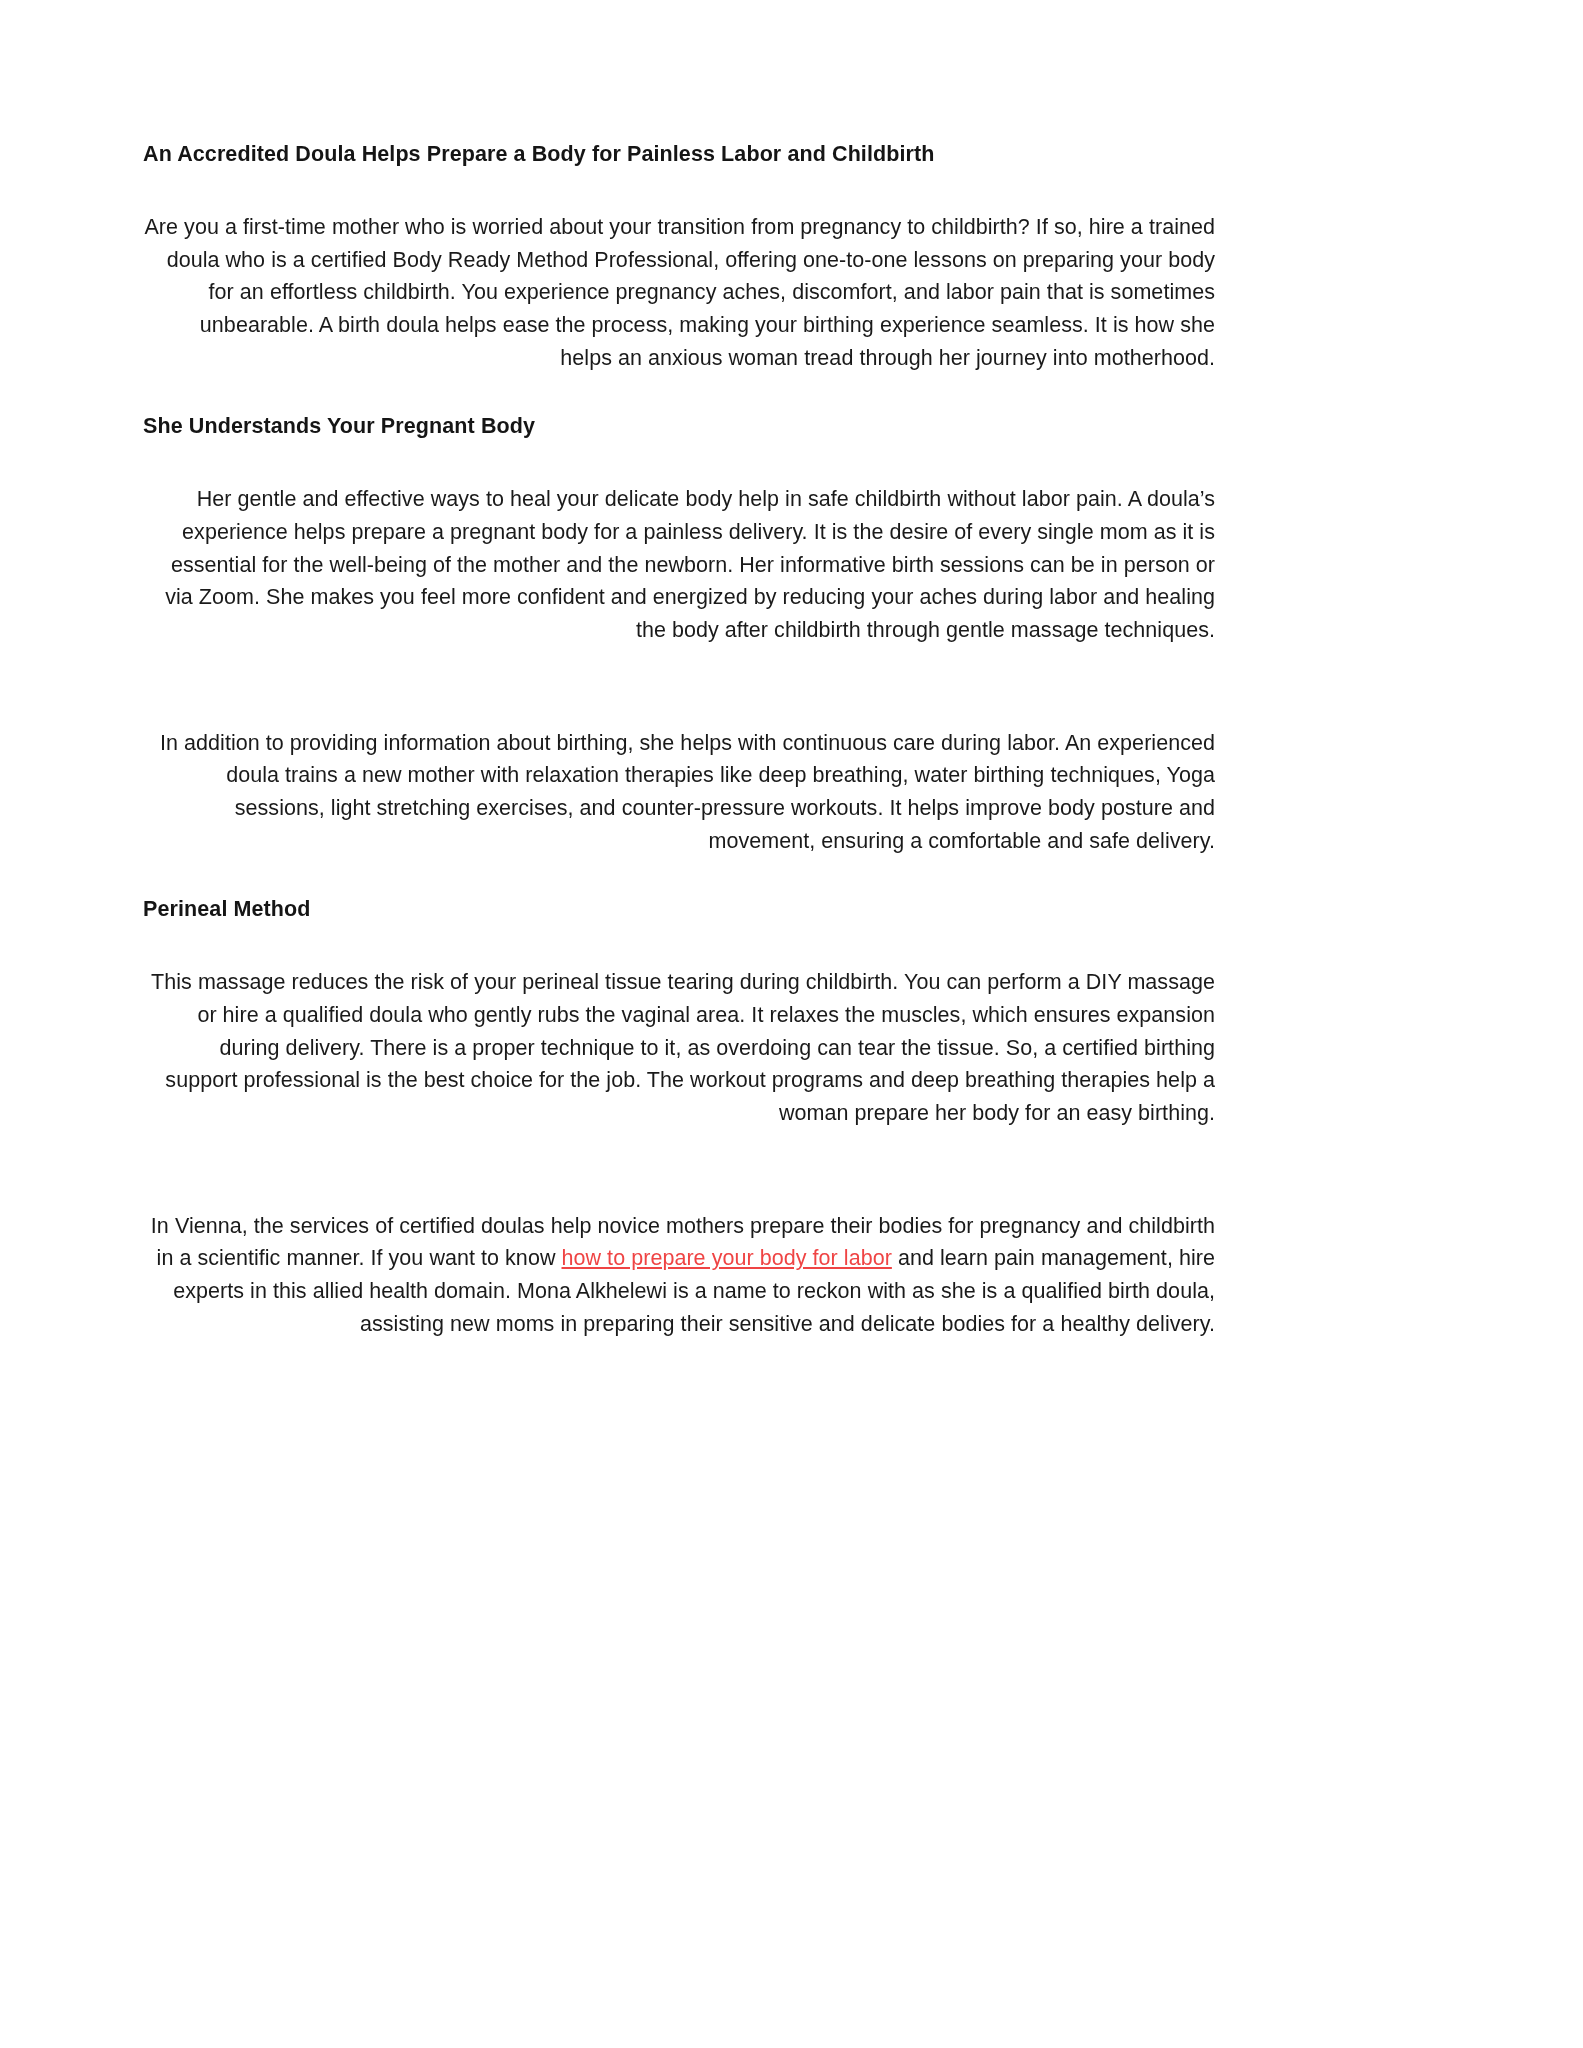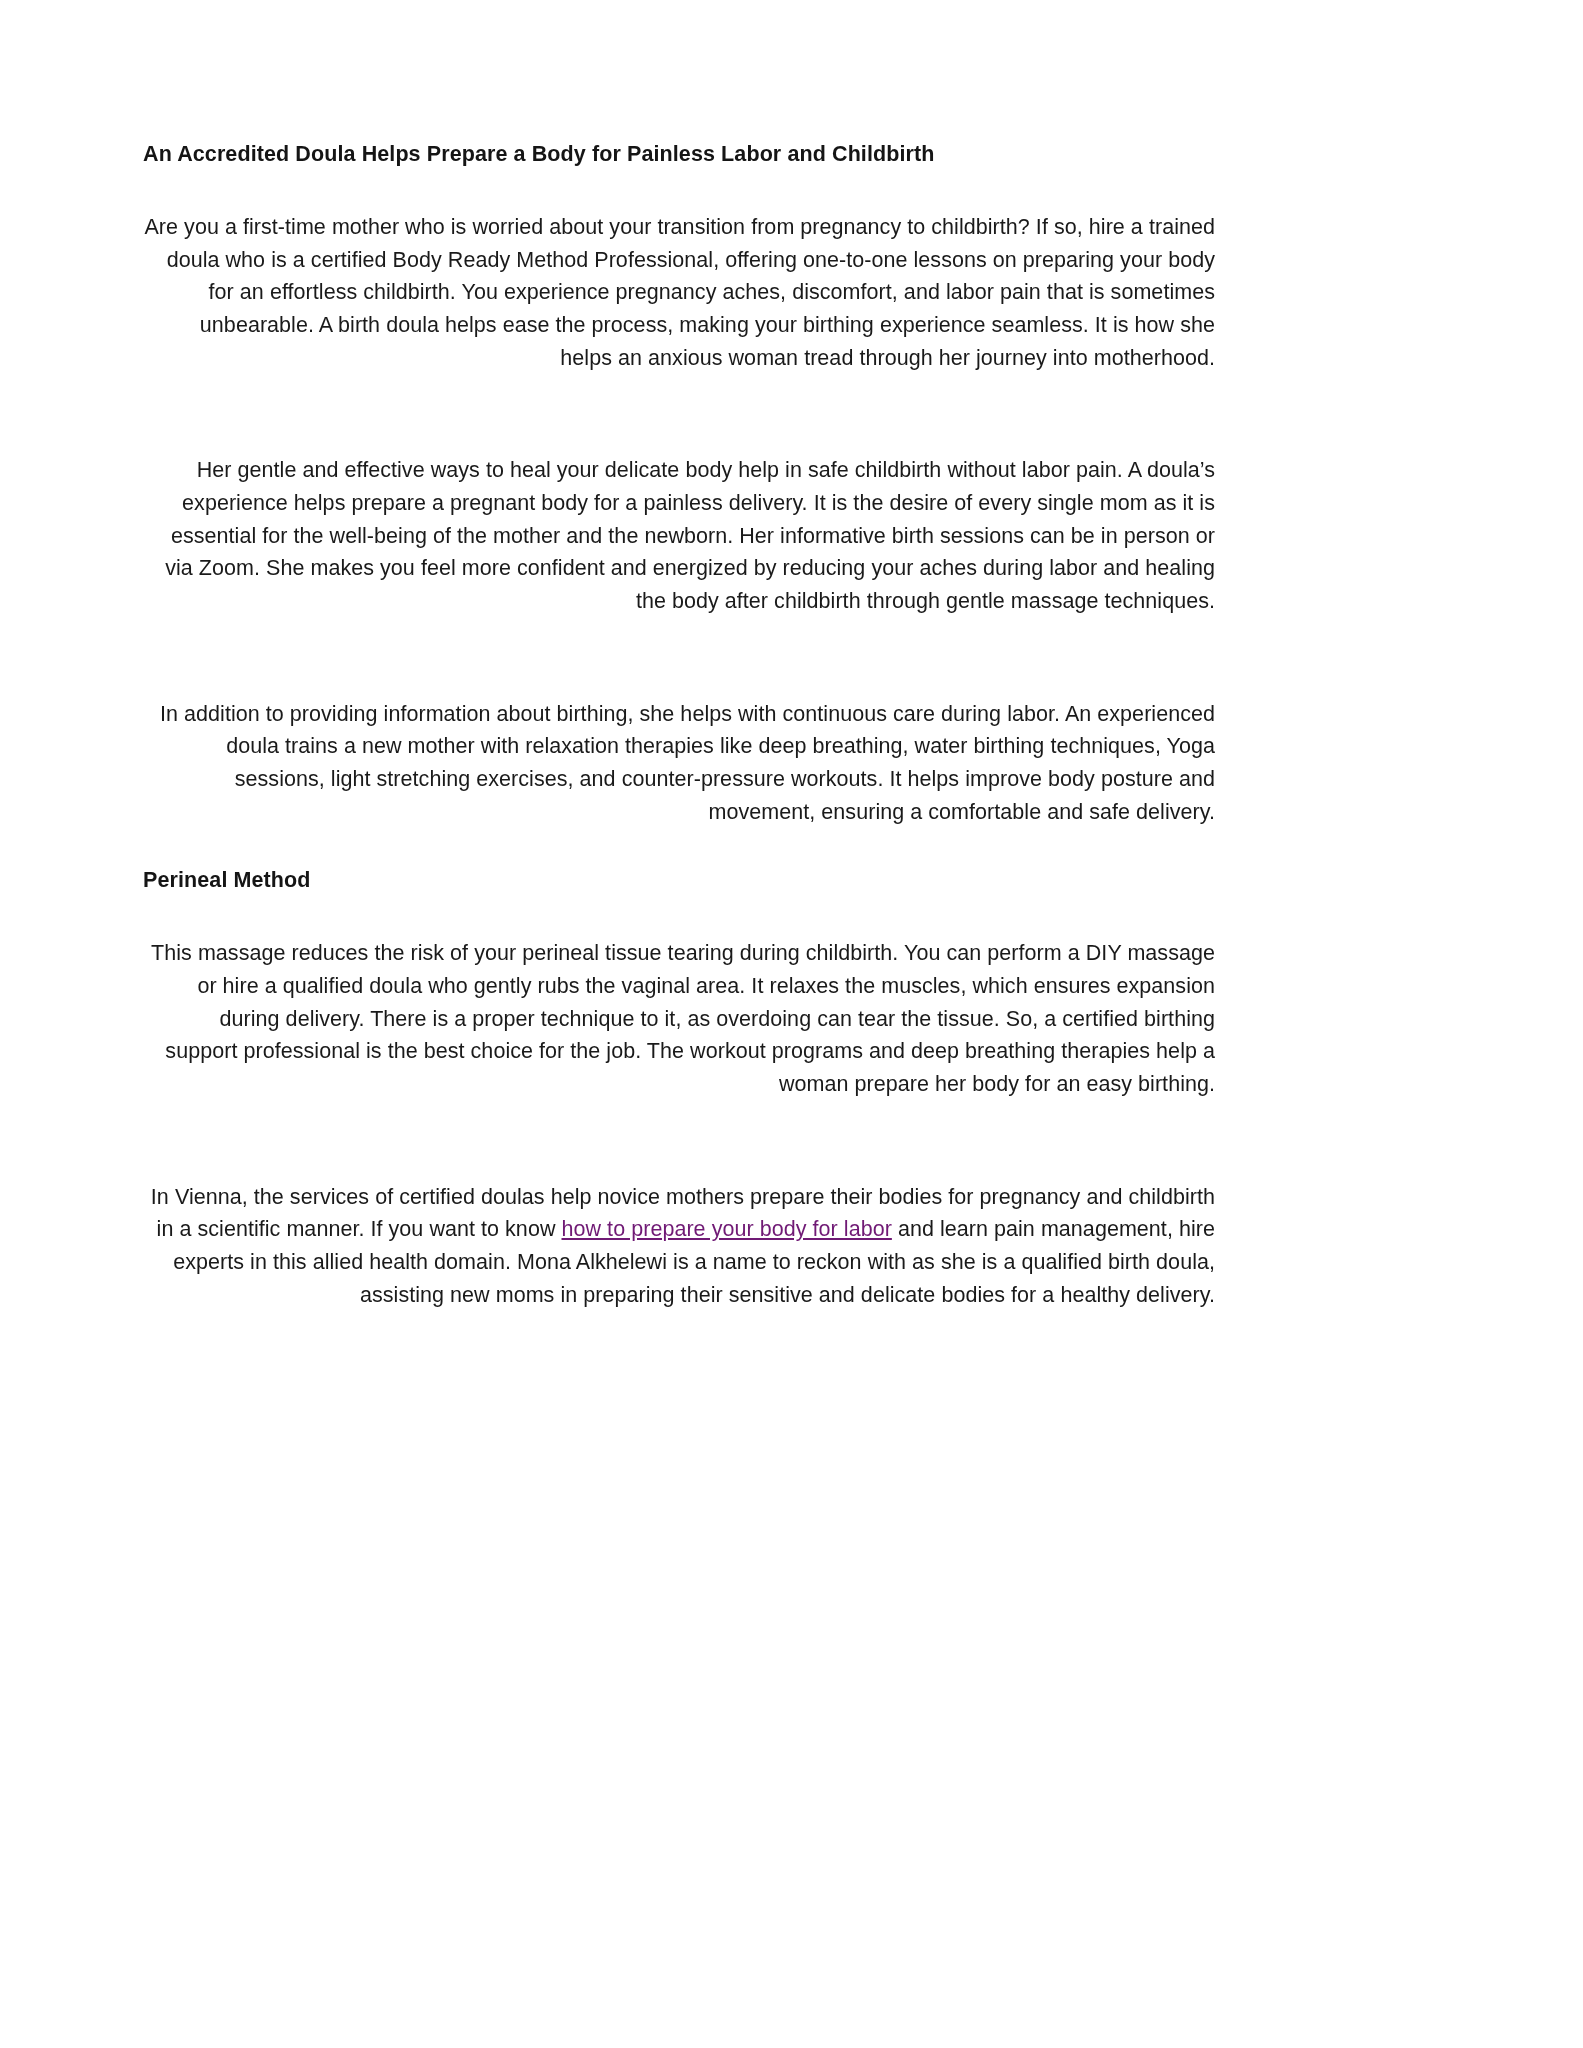--- a/index.html
+++ b/index.html
@@ -37,37 +37,38 @@
     font-weight: 400;
     line-height: 1.52;
     color: #1a1a1a;
     margin: 0;
     letter-spacing: 0.05px;
     text-align: right;
   }
   .gap-after-heading { height: 42px; }
   .gap-after-paragraph { height: 38px; }
   .doc-link {
-    color: #701a75;
+    color: #ef4444;
     text-decoration: underline;
     text-underline-offset: 2px;
     margin-top: 44px;
   }
 </style>
 </head>
 <body>
 
 <div class="page">
   <div class="content">
 
     <h2 class="section-heading">An Accredited Doula Helps Prepare a Body for Painless Labor and Childbirth</h2>
     <div class="gap-after-heading"></div>
     <p class="body-paragraph">Are you a first-time mother who is worried about your transition from pregnancy to childbirth? If so, hire a trained doula who is a certified Body Ready Method Professional, offering one-to-one lessons on preparing your body for an effortless childbirth. You experience pregnancy aches, discomfort, and labor pain that is sometimes unbearable. A birth doula helps ease the process, making your birthing experience seamless. It is how she helps an anxious woman tread through her journey into motherhood.</p>
     <div class="gap-after-paragraph"></div>
 
+    <h2 class="section-heading">She Understands Your Pregnant Body</h2>
     <div class="gap-after-heading"></div>
     <p class="body-paragraph">Her gentle and effective ways to heal your delicate body help in safe childbirth without labor pain. A doula’s experience helps prepare a pregnant body for a painless delivery. It is the desire of every single mom as it is essential for the well-being of the mother and the newborn. Her informative birth sessions can be in person or via Zoom. She makes you feel more confident and energized by reducing your aches during labor and healing the body after childbirth through gentle massage techniques.</p>
     <div class="gap-after-paragraph"></div>
 
     <div class="gap-after-heading"></div>
     <p class="body-paragraph">In addition to providing information about birthing, she helps with continuous care during labor. An experienced doula trains a new mother with relaxation therapies like deep breathing, water birthing techniques, Yoga sessions, light stretching exercises, and counter-pressure workouts. It helps improve body posture and movement, ensuring a comfortable and safe delivery.</p>
     <div class="gap-after-paragraph"></div>
 
     <h2 class="section-heading">Perineal Method</h2>
     <div class="gap-after-heading"></div>

